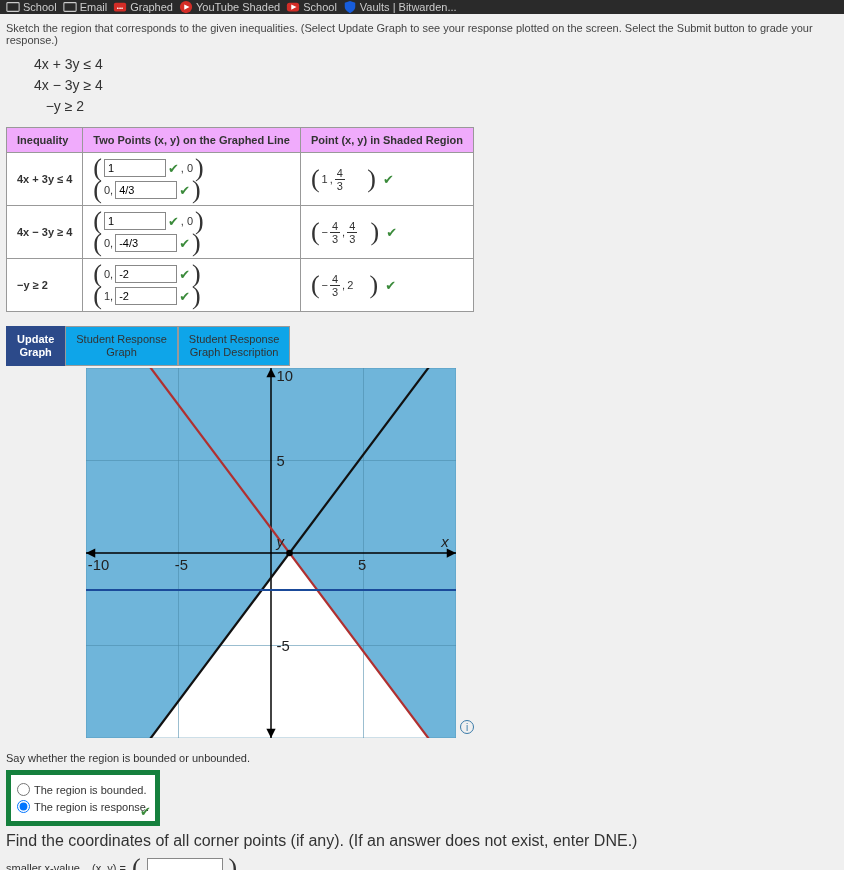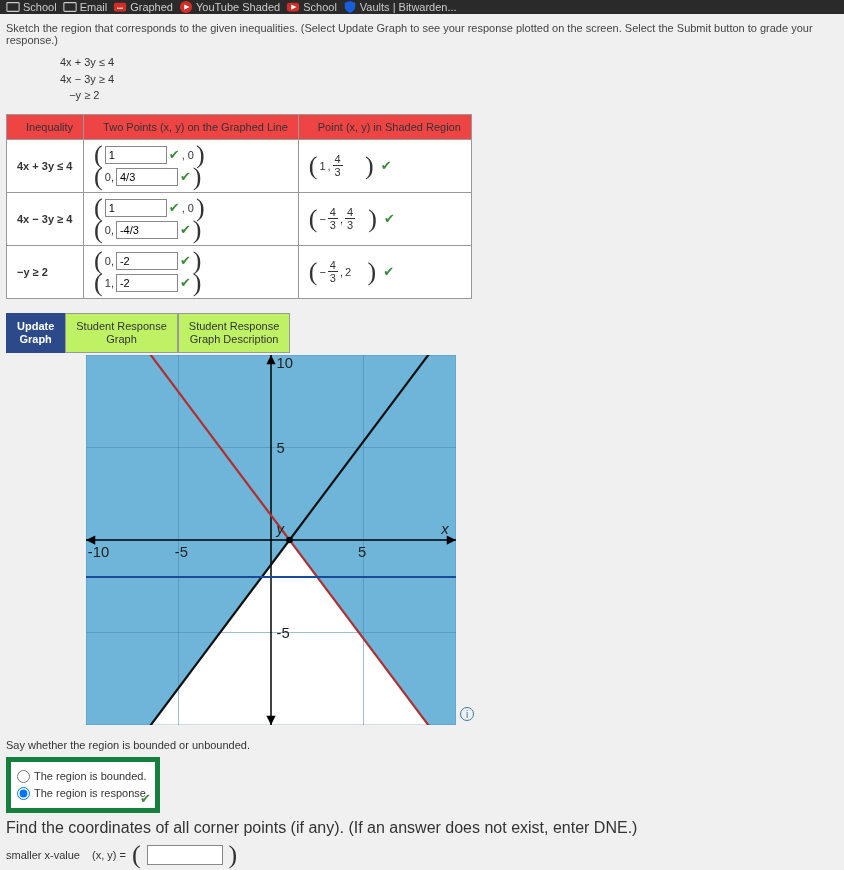--- a/index.html
+++ b/index.html
@@ -17,52 +17,52 @@
     display: flex;
     align-items: center;
     gap: 6px;
     padding: 0 6px;
     font-size: 11px;
   }
   .bm-item { display: flex; align-items: center; gap: 3px; cursor: pointer; }
   .bm-icon { width: 14px; height: 14px; display: inline-block; }
   .content { padding: 8px 6px; }
   .instructions { font-size: 11px; margin-bottom: 8px; color: #444; }
-  .ineq-list { margin-left: 54px; font-size: 11px; line-height: 1.5; white-space: pre; }
+  .ineq-list { margin-left: 28px; font-size: 14px; line-height: 1.5; white-space: pre; }
   table.inequality {
     border-collapse: collapse;
     margin-top: 10px;
     font-size: 11px;
   }
   table.inequality th, table.inequality td {
     border: 1px solid #999;
     padding: 6px 10px;
     text-align: left;
     background: #fff;
   }
-  table.inequality th { background: #ef4444; font-weight: normal; padding-left: 19px; }
+  table.inequality th { background: #f0abfc; font-weight: bold; }
   .cell-input {
     width: 62px;
     height: 18px;
     border: 1px solid #888;
     padding: 0 3px;
     font-size: 11px;
     vertical-align: middle;
   }
   .paren { font-size: 26px; font-family: serif; vertical-align: middle; line-height: 0; }
   .frac { display: inline-block; text-align: center; vertical-align: middle; font-size: 11px; }
   .frac .num { border-bottom: 1px solid #333; display: block; padding: 0 2px; }
   .frac .den { display: block; padding: 0 2px; }
   .check { color: #3a8a3a; font-size: 13px; vertical-align: middle; }
   .tabs { display: flex; margin-top: 14px; }
   .tab {
     padding: 6px 10px;
     font-size: 11px;
     border: 1px solid #999;
-    background: #bef264;
+    background: #0ea5e9;
     cursor: pointer;
     text-align: center;
     line-height: 1.2;
   }
   .tab.primary { background: #2c4a8a; color: #fff; font-weight: bold; border-color: #2c4a8a; }
   .graph-wrap { position: relative; width: 370px; height: 370px; background: #fff; margin-top: 2px; margin-left: 80px; }
   svg.graph { width: 100%; height: 100%; display: block; }
   .info-icon {
     position: absolute; bottom: 4px; right: -18px;
     width: 14px; height: 14px; border: 1px solid #3a7aa8; border-radius: 50%;

